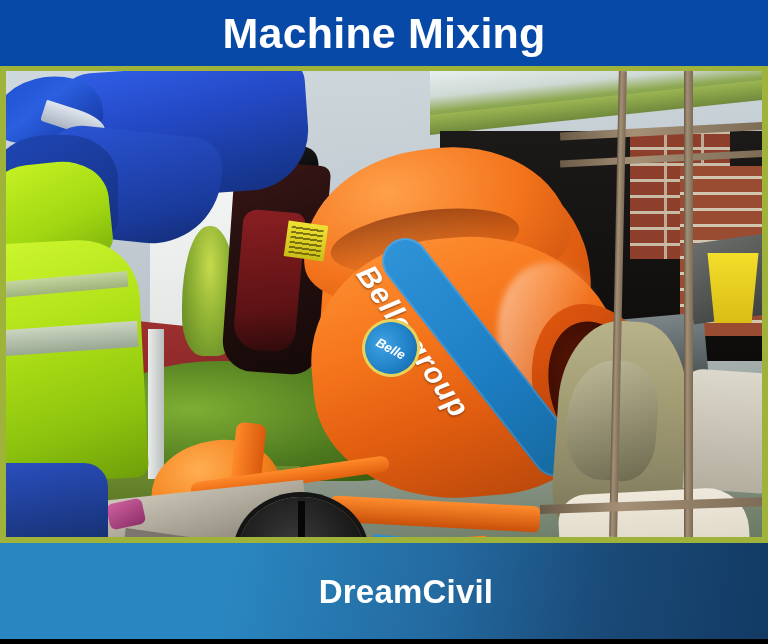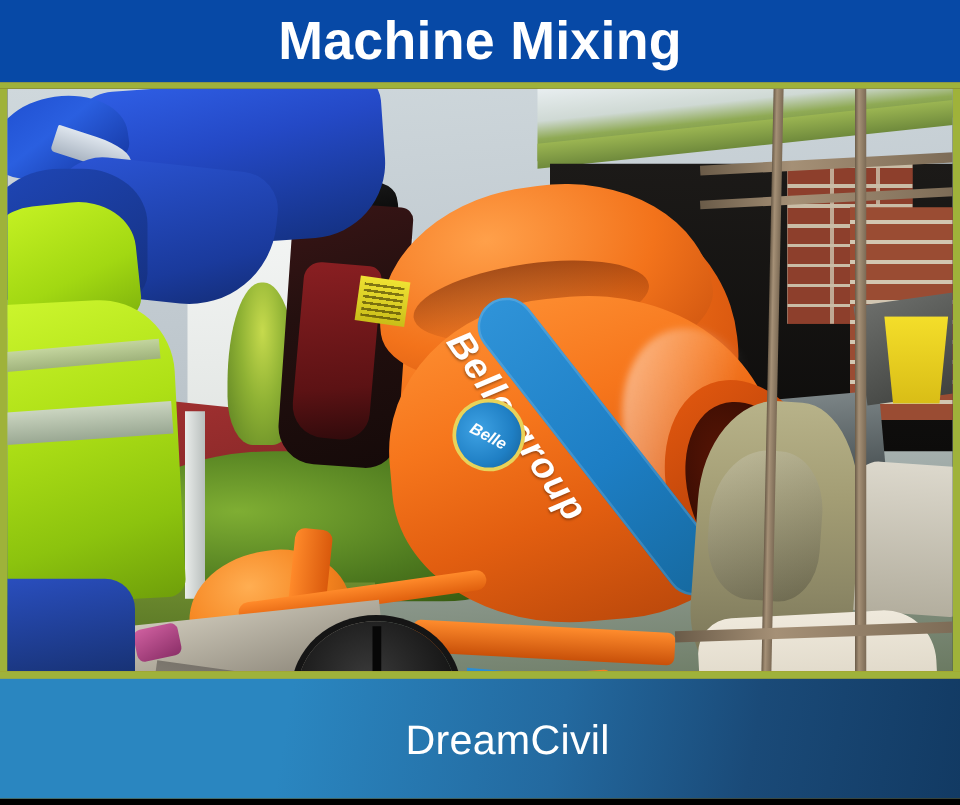--- a/index.html
+++ b/index.html
@@ -8,21 +8,21 @@
     background: #000;
   }
   body {
     font-family: "Liberation Sans", sans-serif;
   }
   .page {
     position: relative;
     width: 768px;
     height: 644px;
     overflow: hidden;
-    background: #eab308;
+    background: #a3a3a3;
   }
 
   
   .header {
     position: absolute;
     left: 0; top: 0;
     width: 768px;
     height: 66px;
     background: #0749A6;
     display: flex;
@@ -500,21 +500,21 @@
     width: 768px;
     height: 96px;
     background: linear-gradient(100deg, #2a86c0 0%, #2a86c0 30%, #23699f 58%, #1a4a78 78%, #123a63 100%);
     display: flex;
     align-items: center;
     justify-content: center;
   }
   .footer-title {
     color: #ffffff;
     font-size: 33px;
-    font-weight: normal;
+    font-weight: bold;
     letter-spacing: 0.2px;
     line-height: 1;
     white-space: nowrap;
     margin-left: 44px;
   }
   .bottom-strip {
     position: absolute;
     left: 0; top: 639px;
     width: 768px; height: 5px;
     background: #000000;

